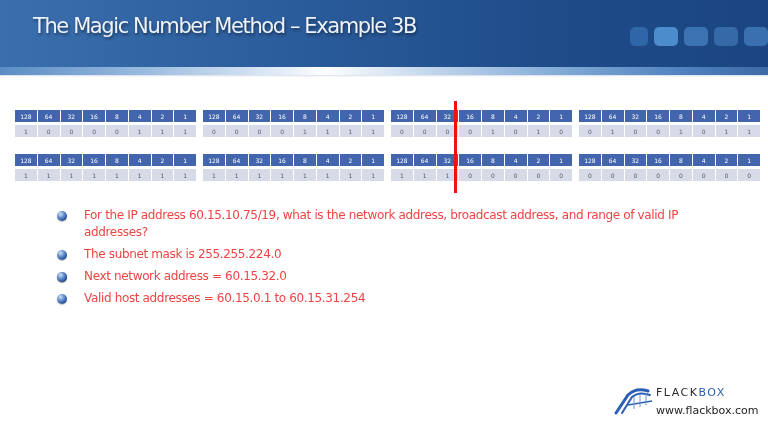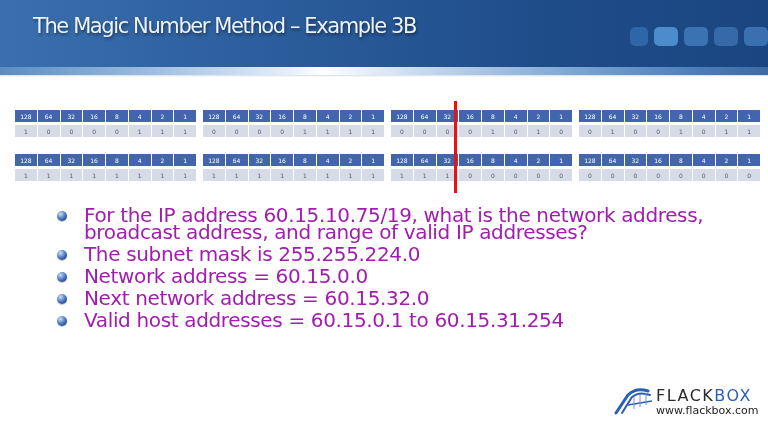--- a/index.html
+++ b/index.html
@@ -46,34 +46,34 @@
 
     .divider {
       position: absolute; left: 454px; top: 101px; width: 3px; height: 92px;
       background: #ee1111;
     }
 
     .bullets { position: absolute; left: 57px; top: 207px; width: 680px; }
     .bullet {
       position: relative; padding-left: 27px;
       font-family: "DejaVu Sans", sans-serif;
-      font-size: 20px; line-height: 17.4px; color: #a21caf;
+      font-size: 12px; line-height: 17.4px; color: #ef4444;
       letter-spacing: -0.35px; margin-bottom: 4.6px;
     }
     .bullet .dot {
       position: absolute; left: 0; top: 4px; width: 10px; height: 10px; border-radius: 50%;
       background: radial-gradient(circle at 35% 30%, #cfe0f5 0%, #6b95d0 35%, #1f4a94 75%, #162f66 100%);
       box-shadow: 0 1px 1px rgba(0,0,0,0.25);
     }
 
     .logo { position: absolute; left: 614px; top: 385px; width: 150px; height: 36px; }
     .logo-icon { position: absolute; left: 0; top: 2px; width: 40px; height: 28px; }
     .logo-brand {
       position: absolute; left: 42px; top: 1px;
-      font-family: "DejaVu Sans", sans-serif; font-size: 16px; letter-spacing: 1.5px;
+      font-family: "DejaVu Sans", sans-serif; font-size: 11px; letter-spacing: 1.5px;
       white-space: nowrap;
     }
     .logo-brand .a { color: #2b2b2b; }
     .logo-brand .b { color: #2b5fb3; }
     .logo-url {
       position: absolute; left: 42px; top: 19px;
       font-family: "DejaVu Sans", sans-serif; font-size: 11px; color: #222;
       white-space: nowrap;
     }
   </style>
@@ -237,21 +237,21 @@
       <div class="cell v" style="margin-top: 2px;">0</div>
       <div class="cell v" style="margin-top: 2px;">0</div>
     </div>
   </div>
 
 <div class="divider"></div>
 
 <div class="bullets">
   <div class="bullet"><span class="dot"></span><span>For the IP address 60.15.10.75/19, what is the network address, broadcast address, and range of valid IP addresses?</span></div>
   <div class="bullet"><span class="dot"></span><span>The subnet mask is 255.255.224.0</span></div>
-  <div class="bullet"><span class="dot"></span><span>Network address = 60.15.0.0</span></div>
+  <div class="bullet"><span class="dot"></span></div>
   <div class="bullet"><span class="dot"></span><span>Next network address = 60.15.32.0</span></div>
   <div class="bullet"><span class="dot"></span><span>Valid host addresses = 60.15.0.1 to 60.15.31.254</span></div>
 </div>
 
 <div class="logo">
   <svg class="logo-icon" viewBox="0 0 40 28">
     <path d="M2 26 L14 8 Q22 0 34 4" stroke="#2b5fb3" stroke-width="3" fill="none" stroke-linecap="round"></path>
     <path d="M8 26 L18 10 Q25 4 36 8" stroke="#2b5fb3" stroke-width="2" fill="none" stroke-linecap="round"></path>
     <path d="M14 18 L38 14" stroke="#2b5fb3" stroke-width="1.6" fill="none"></path>
     <path d="M20 10 L20 22 M26 7 L26 20 M32 6 L32 18" stroke="#6f93cf" stroke-width="1" fill="none"></path>

